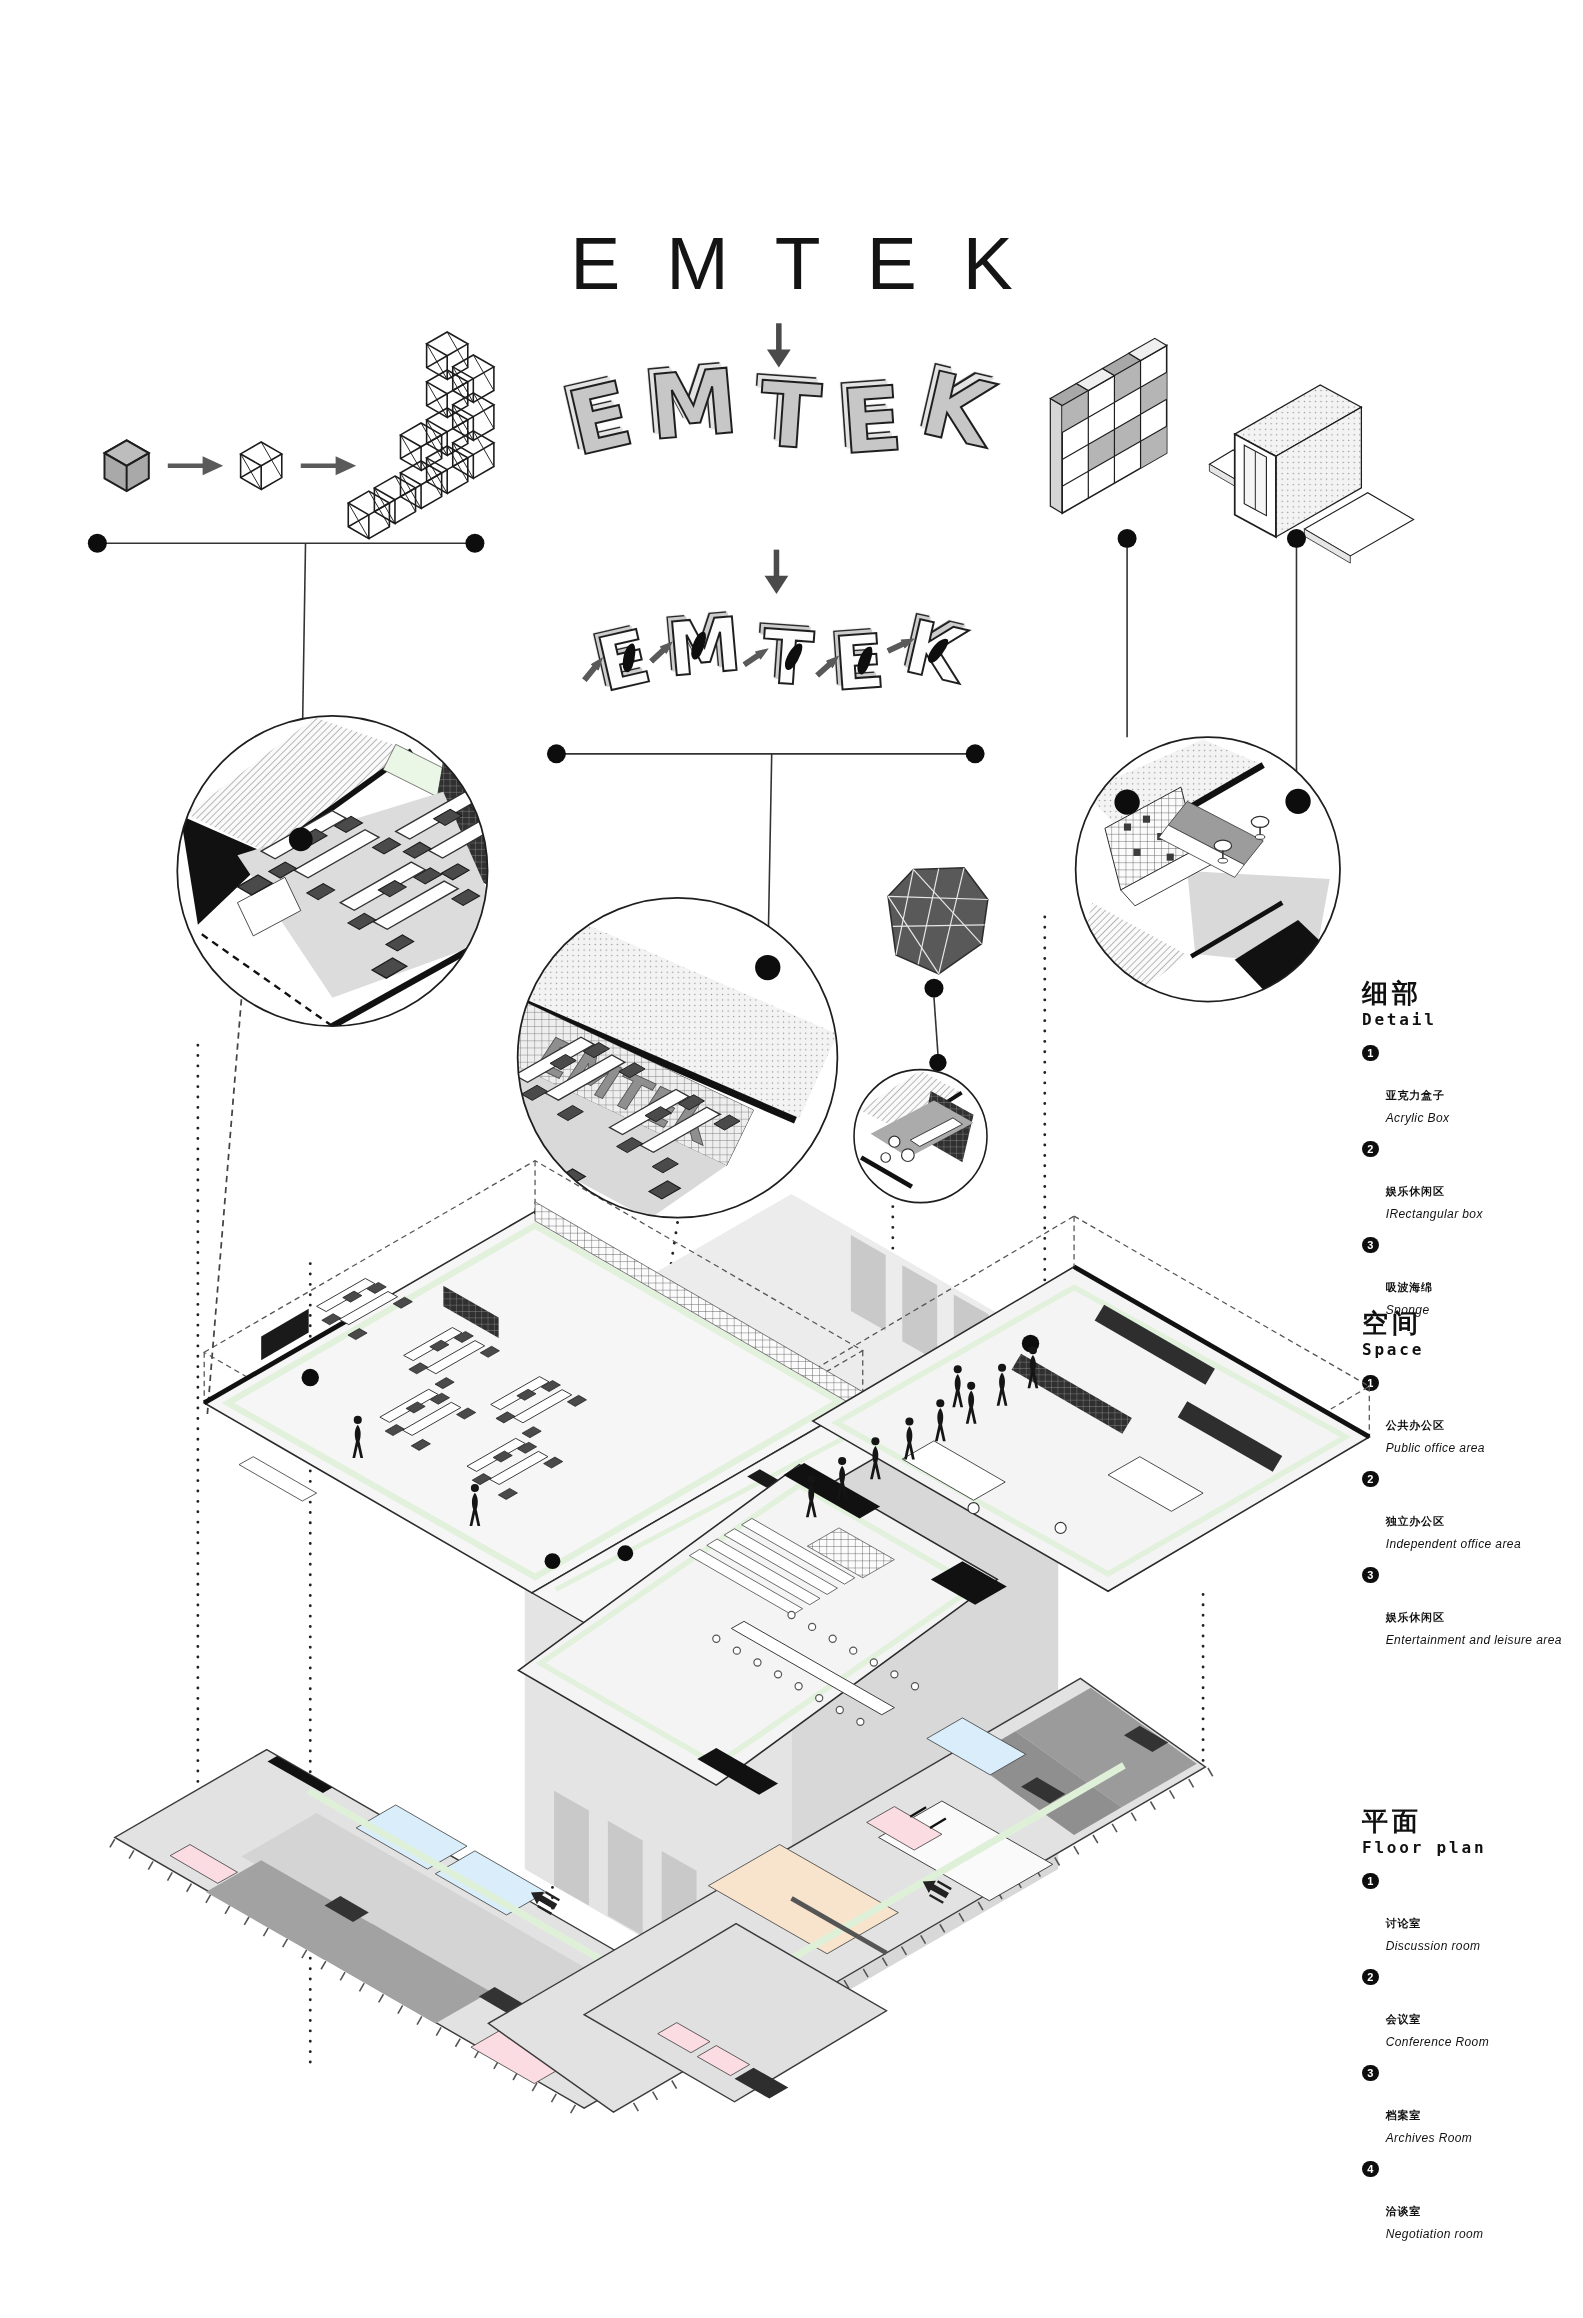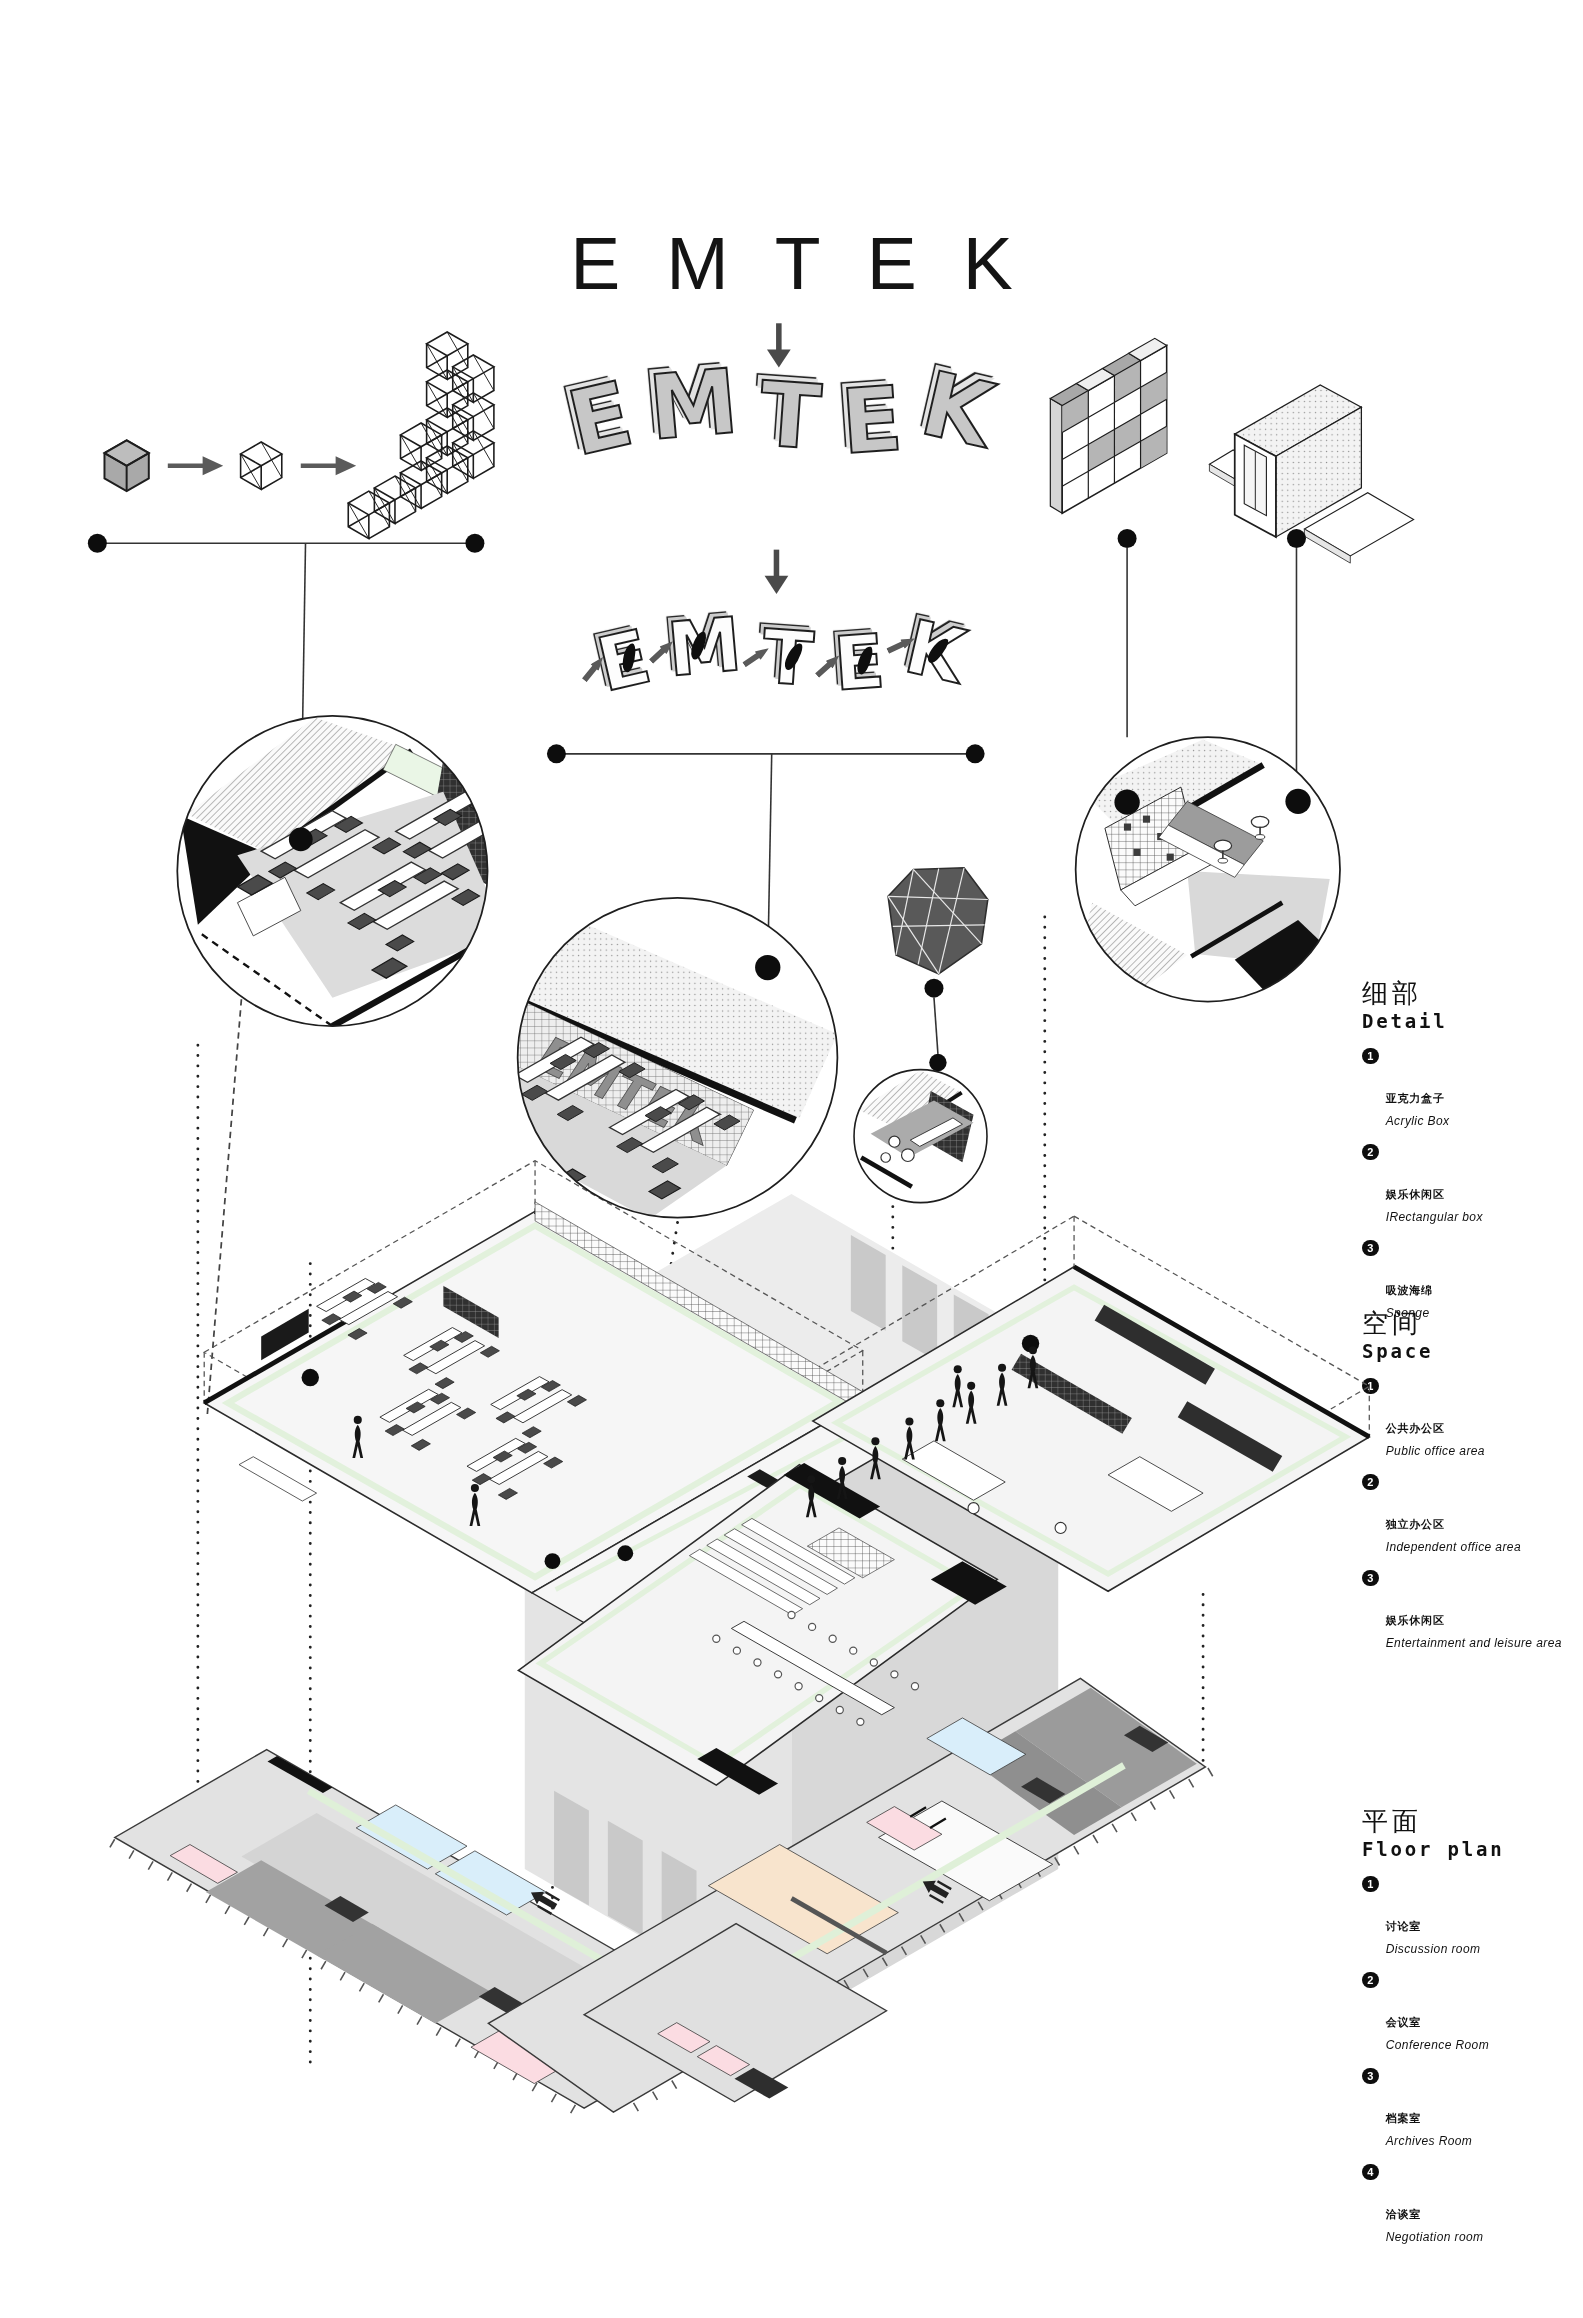--- a/index.html
+++ b/index.html
@@ -24,22 +24,22 @@
   .lt.r2{transform:rotate(4deg) translateY(1.6px);}
   .lt.r3{transform:rotate(-4deg) translateY(6.3px);}
   .lt.r4{transform:rotate(13deg) translateY(-4.7px);}
   .lrow2 .blob{position:absolute;left:25px;top:20.6px;width:12px;height:28.5px;background:#0e0e0e;
     border-radius:75% 25% 60% 40%/70% 30% 70% 30%;transform:rotate(16deg);}
   .lrow2 .ar{position:absolute;left:-20.6px;top:33px;width:30px;height:10.3px;background:#5a5a5a;
     clip-path:polygon(0 22%,55% 22%,55% 0,100% 50%,55% 100%,55% 78%,0 78%);
     transform:rotate(-38deg);}
 
   .legend{position:absolute;left:1362px;width:218px;color:#111;}
-  .legend .zh{font-size:26px;font-weight:400;letter-spacing:4px;line-height:1.05;}
-  .legend .en{font-size:19px;font-weight:700;letter-spacing:2.8px;margin-top:2.4px;
+  .legend .zh{font-size:26px;font-weight:700;letter-spacing:4px;line-height:1.05;}
+  .legend .en{font-size:16px;font-weight:700;letter-spacing:2.8px;margin-top:2.4px;
     font-family:"DejaVu Sans Mono","Liberation Mono",monospace;}
   .legend .items{margin-top:6.3px;}
   .legend .item{display:flex;align-items:flex-start;gap:7.1px;margin-top:12px;}
   .legend .num{flex:none;width:16.6px;height:16.6px;border-radius:50%;background:#0d0d0d;color:#fff;
     font-size:11px;font-weight:700;display:flex;align-items:center;justify-content:center;margin-top:4px;}
   .legend .izh{font-size:11px;font-weight:700;letter-spacing:0.8px;margin-top:47px;}
   .legend .ien{font-size:12px;margin-top:8px;letter-spacing:0.4px;font-style:italic;}
 </style>
 </head>
 <body>

